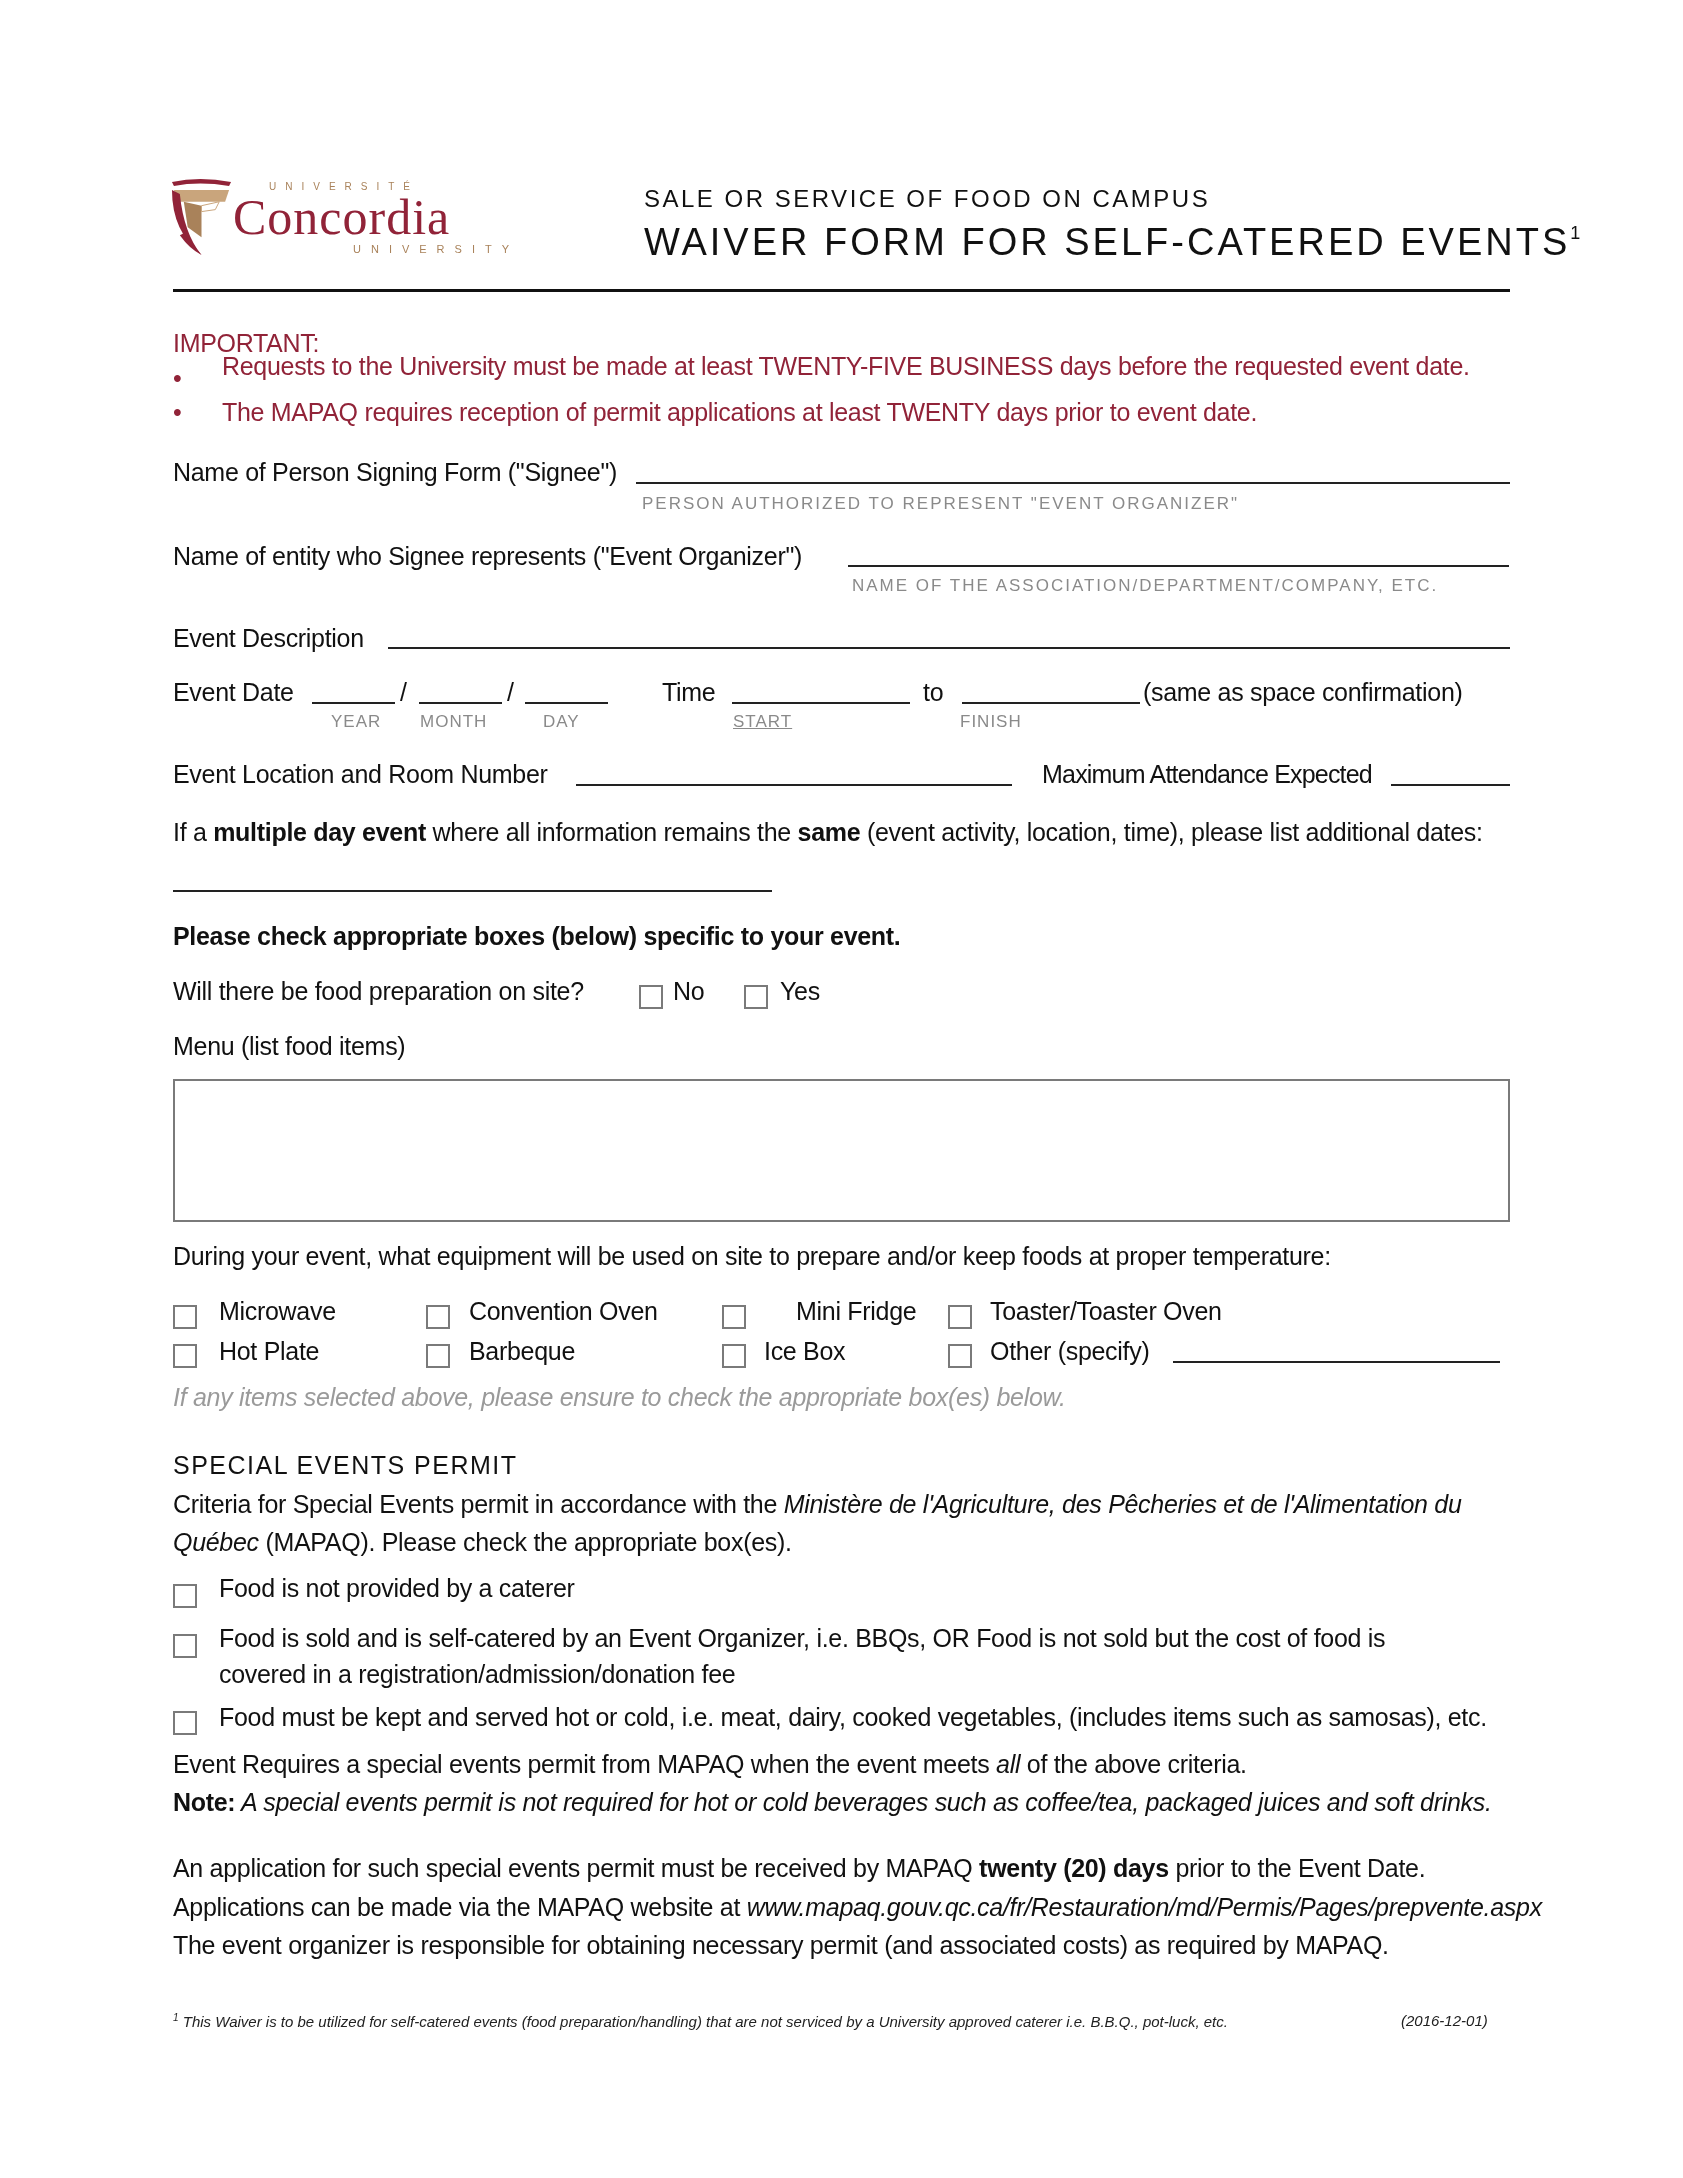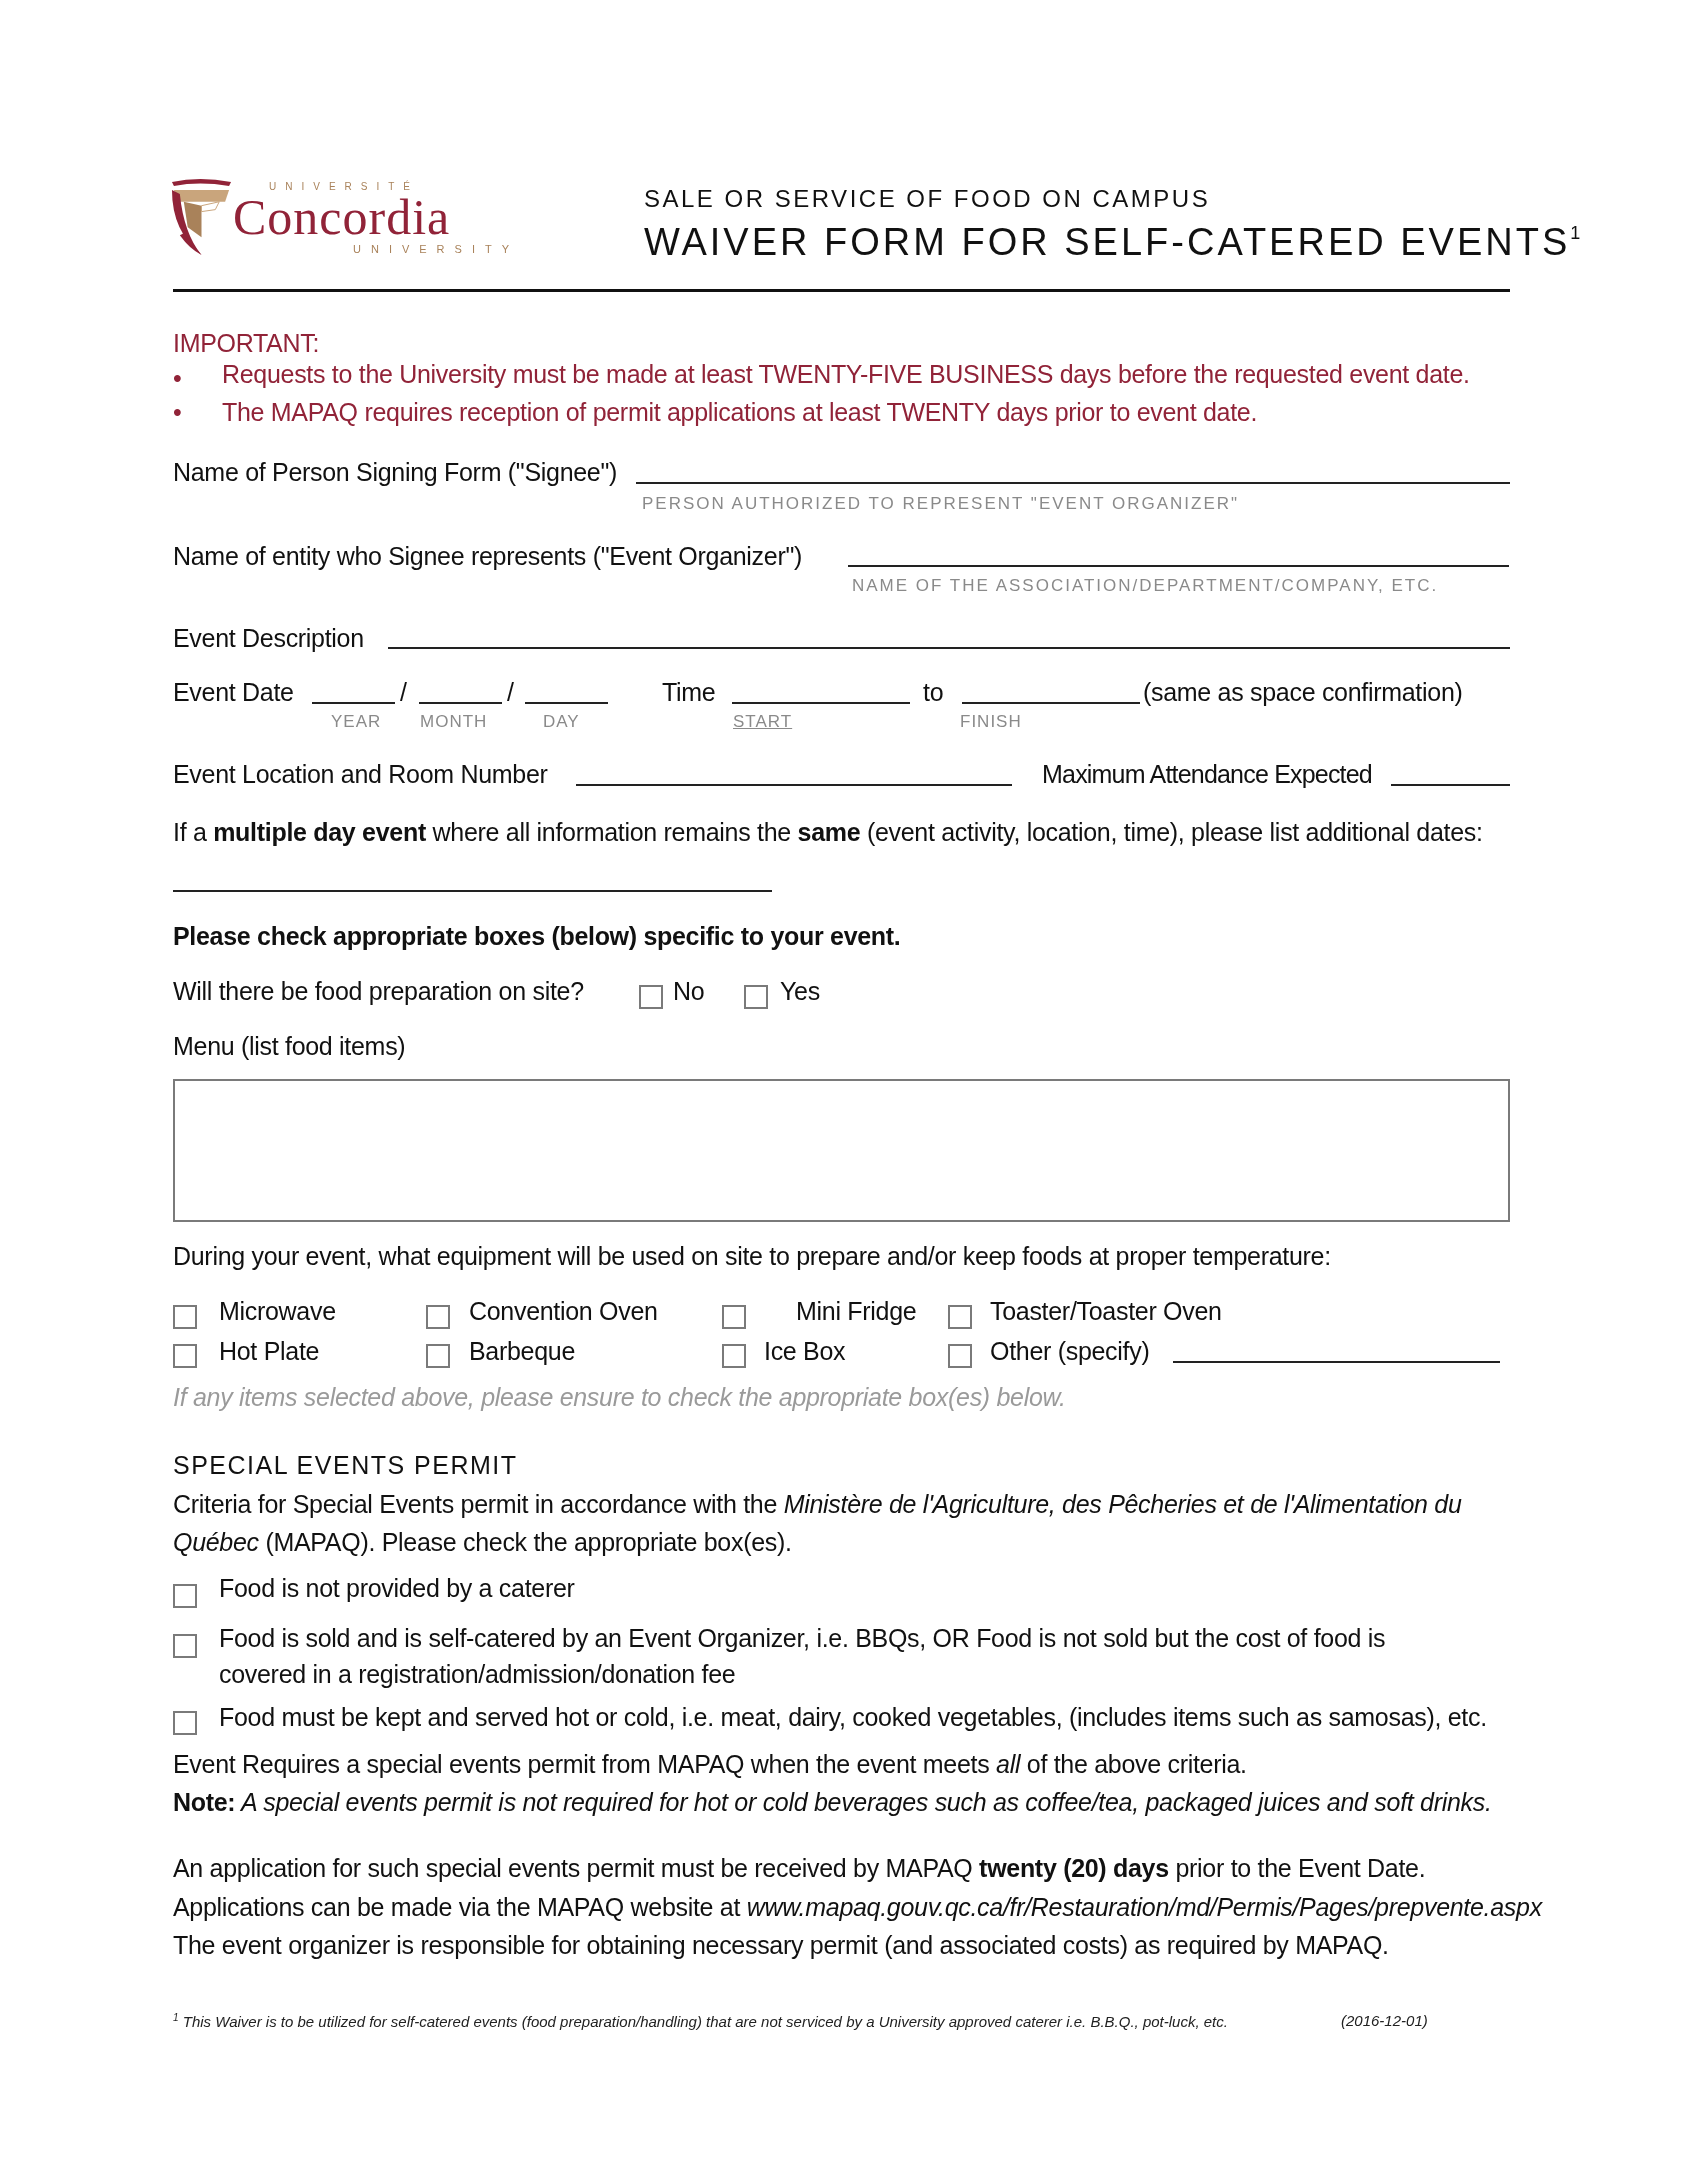--- a/index.html
+++ b/index.html
@@ -45,21 +45,21 @@
   <span class="word">Concordia</span>
   <span class="univ-bot">UNIVERSITY</span>
 </div>
 
 <div class="abs" id="subtitle">SALE OR SERVICE OF FOOD ON CAMPUS</div>
 <div class="abs" id="title"><span>WAIVER FORM FOR SELF-CATERED EVENTS</span><sup>1</sup></div>
 <div id="header-rule"></div>
 
 <div class="abs t red" style="left:173px; top:329px;">IMPORTANT:</div>
 <div class="abs t red" style="left:173px; top:364px;">•</div>
-<div class="abs t red" style="left:222px; top:360px;text-align:right;">Requests to the University must be made at least TWENTY-FIVE BUSINESS days before the requested event date.</div>
+<div class="abs t red" style="left:222px; top:352px;text-align:right;">Requests to the University must be made at least TWENTY-FIVE BUSINESS days before the requested event date.</div>
 <div class="abs t red" style="left:173px; top:398px;">•</div>
 <div class="abs t red" style="left:222px; top:398px;">The MAPAQ requires reception of permit applications at least TWENTY days prior to event date.</div>
 
 <div class="abs t" style="left:173px; top:458px;">Name of Person Signing Form ("Signee")</div>
 <div class="uline" style="left:636px; top:482px; width:874px;"><span></span></div>
 <div class="abs cap" style="left:642px; top:494px;">PERSON AUTHORIZED TO REPRESENT "EVENT ORGANIZER"</div>
 
 <div class="abs t" style="left:173px; top:542px;">Name of entity who Signee represents ("Event Organizer")</div>
 <div class="uline" style="left:848px; top:565px; width:661px;"><span></span></div>
 <div class="abs cap" style="left:852px; top:576px;">NAME OF THE ASSOCIATION/DEPARTMENT/COMPANY, ETC.</div>
@@ -142,14 +142,14 @@
 <div class="abs t" style="left:219px; top:1703px;">Food must be kept and served hot or cold, i.e. meat, dairy, cooked vegetables, (includes items such as samosas), etc.</div>
 
 <div class="abs t" style="left:173px; top:1750px;"><span>Event Requires a special events permit from MAPAQ when the event meets </span><span class="it">all</span><span> of the above criteria.</span></div>
 <div class="abs t" style="left:173px; top:1788px;"><span class="bold">Note:</span><span class="it"> A special events permit is not required for hot or cold beverages such as coffee/tea, packaged juices and soft drinks.</span></div>
 
 <div class="abs t" style="left:173px; top:1854px;"><span>An application for such special events permit must be received by MAPAQ </span><span class="bold">twenty (20) days</span><span> prior to the Event Date.</span></div>
 <div class="abs t" style="left:173px; top:1893px;"><span>Applications can be made via the MAPAQ website at </span><span class="it">www.mapaq.gouv.qc.ca/fr/Restauration/md/Permis/Pages/prepvente.aspx</span></div>
 <div class="abs t" style="left:173px; top:1931px;">The event organizer is responsible for obtaining necessary permit (and associated costs) as required by MAPAQ.</div>
 
 <div class="abs footnote" style="left:173px; top:2012px;"><sup style="font-size:10px;">1</sup> <span>This Waiver is to be utilized for self-catered events (food preparation/handling) that are not serviced by a University approved caterer i.e. B.B.Q., pot-luck, etc.</span></div>
-<div class="abs footnote" style="left:1341px; top:2012px;">(2016-12-01)</div>
+<div class="abs footnote" style="left:1401px; top:2012px;">(2016-12-01)</div>
 
 
 </body></html>

